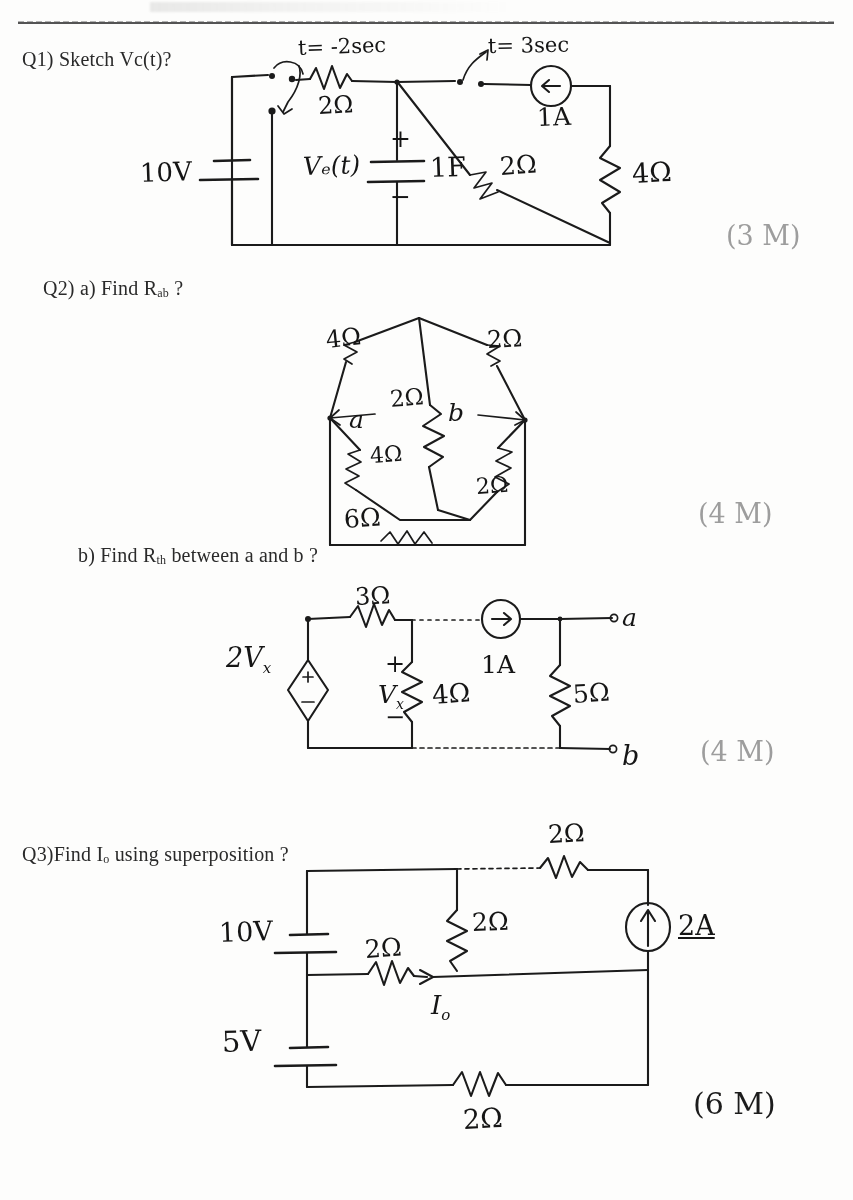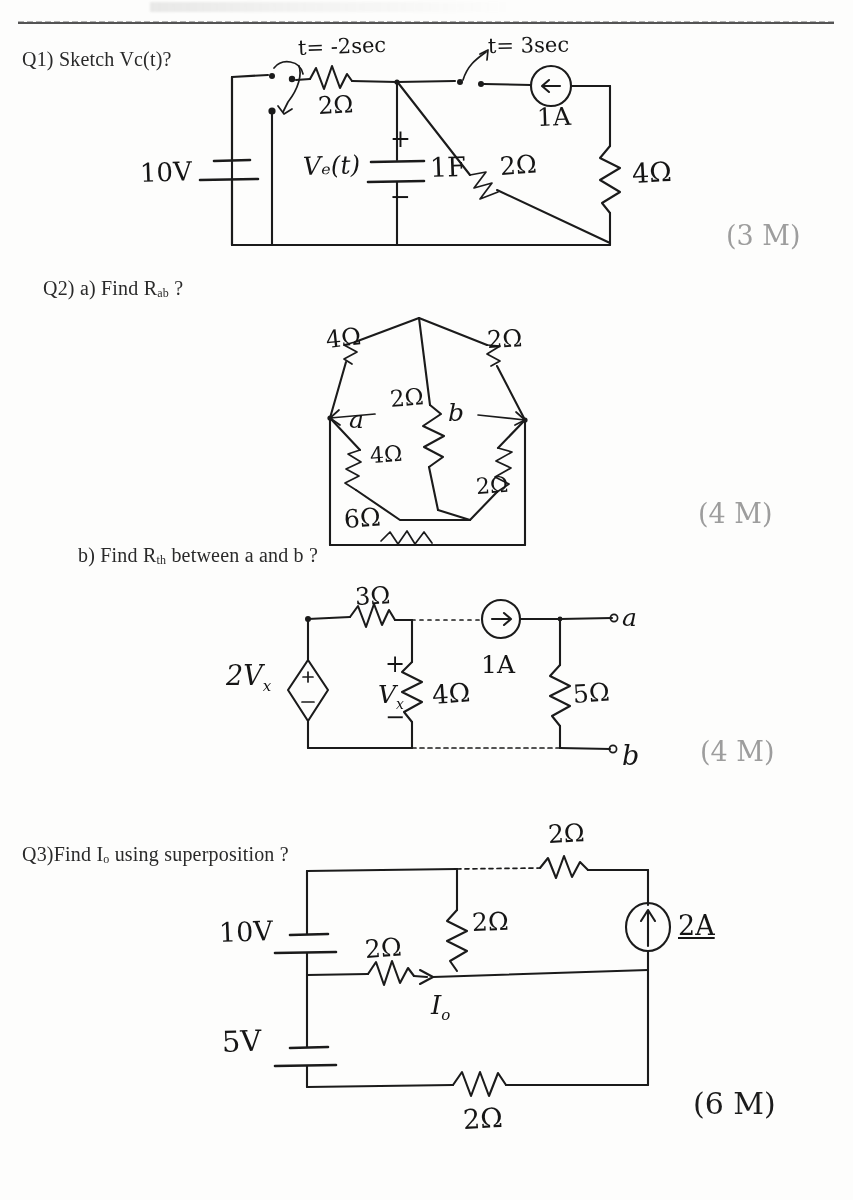--- a/index.html
+++ b/index.html
@@ -220,21 +220,21 @@
     <path class="w" d="M560,665 L550,676 L570,686 L550,696 L570,706 L552,716 L560,726"></path>
     <path class="w" d="M560,726 L560,748"></path>
 
     <path class="w" d="M308,748 L412,748"></path>
     <path class="w thin" style="stroke-dasharray:4 4;" d="M412,748 L560,748"></path>
     <path class="w" d="M560,748 L610,749"></path>
     <circle class="w thin" cx="613" cy="749" r="3.6"></circle>
   </svg>
 
   <div class="hand" style="left:355px;top:583px;font-size:24px;transform:rotate(-3deg);">3Ω</div>
-  <div class="hand it" style="left:226px;top:660px;font-size:27px;">
+  <div class="hand it" style="left:226px;top:642px;font-size:27px;">
     <span>2V</span><sub style="font-size:15px;">x</sub>
   </div>
   <div class="hand" style="left:385px;top:650px;font-size:24px;">+</div>
   <div class="hand it" style="left:352px;top:680px;font-size:25px;margin-left:26px;">
     <span>V</span><sub style="font-size:14px;">x</sub>
   </div>
   <div class="hand" style="left:385px;top:703px;font-size:24px;">−</div>
   <div class="hand" style="left:432px;top:680px;font-size:26px;transform:rotate(-4deg);">4Ω</div>
   <div class="hand" style="left:481px;top:650px;font-size:25px;">1A</div>
   <div class="hand" style="left:573px;top:680px;font-size:25px;transform:rotate(-4deg);">5Ω</div>

